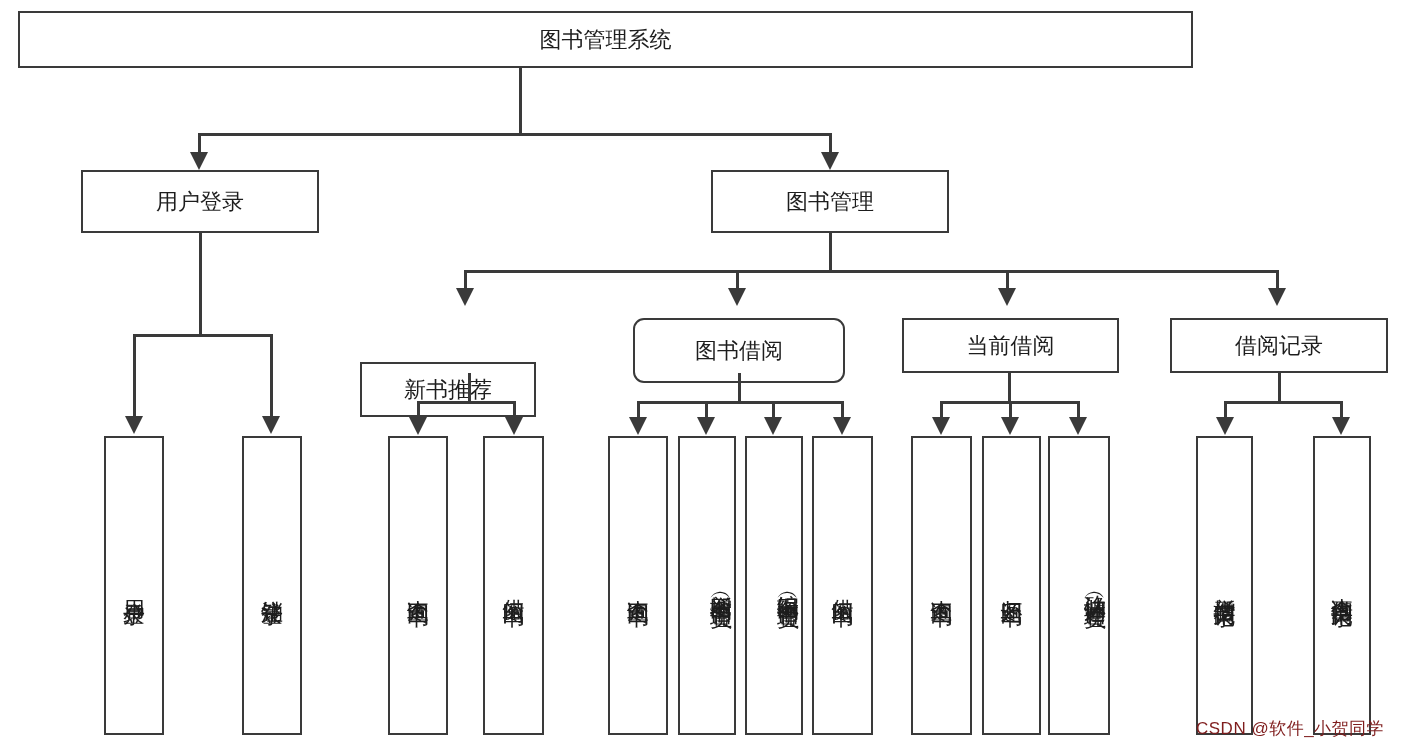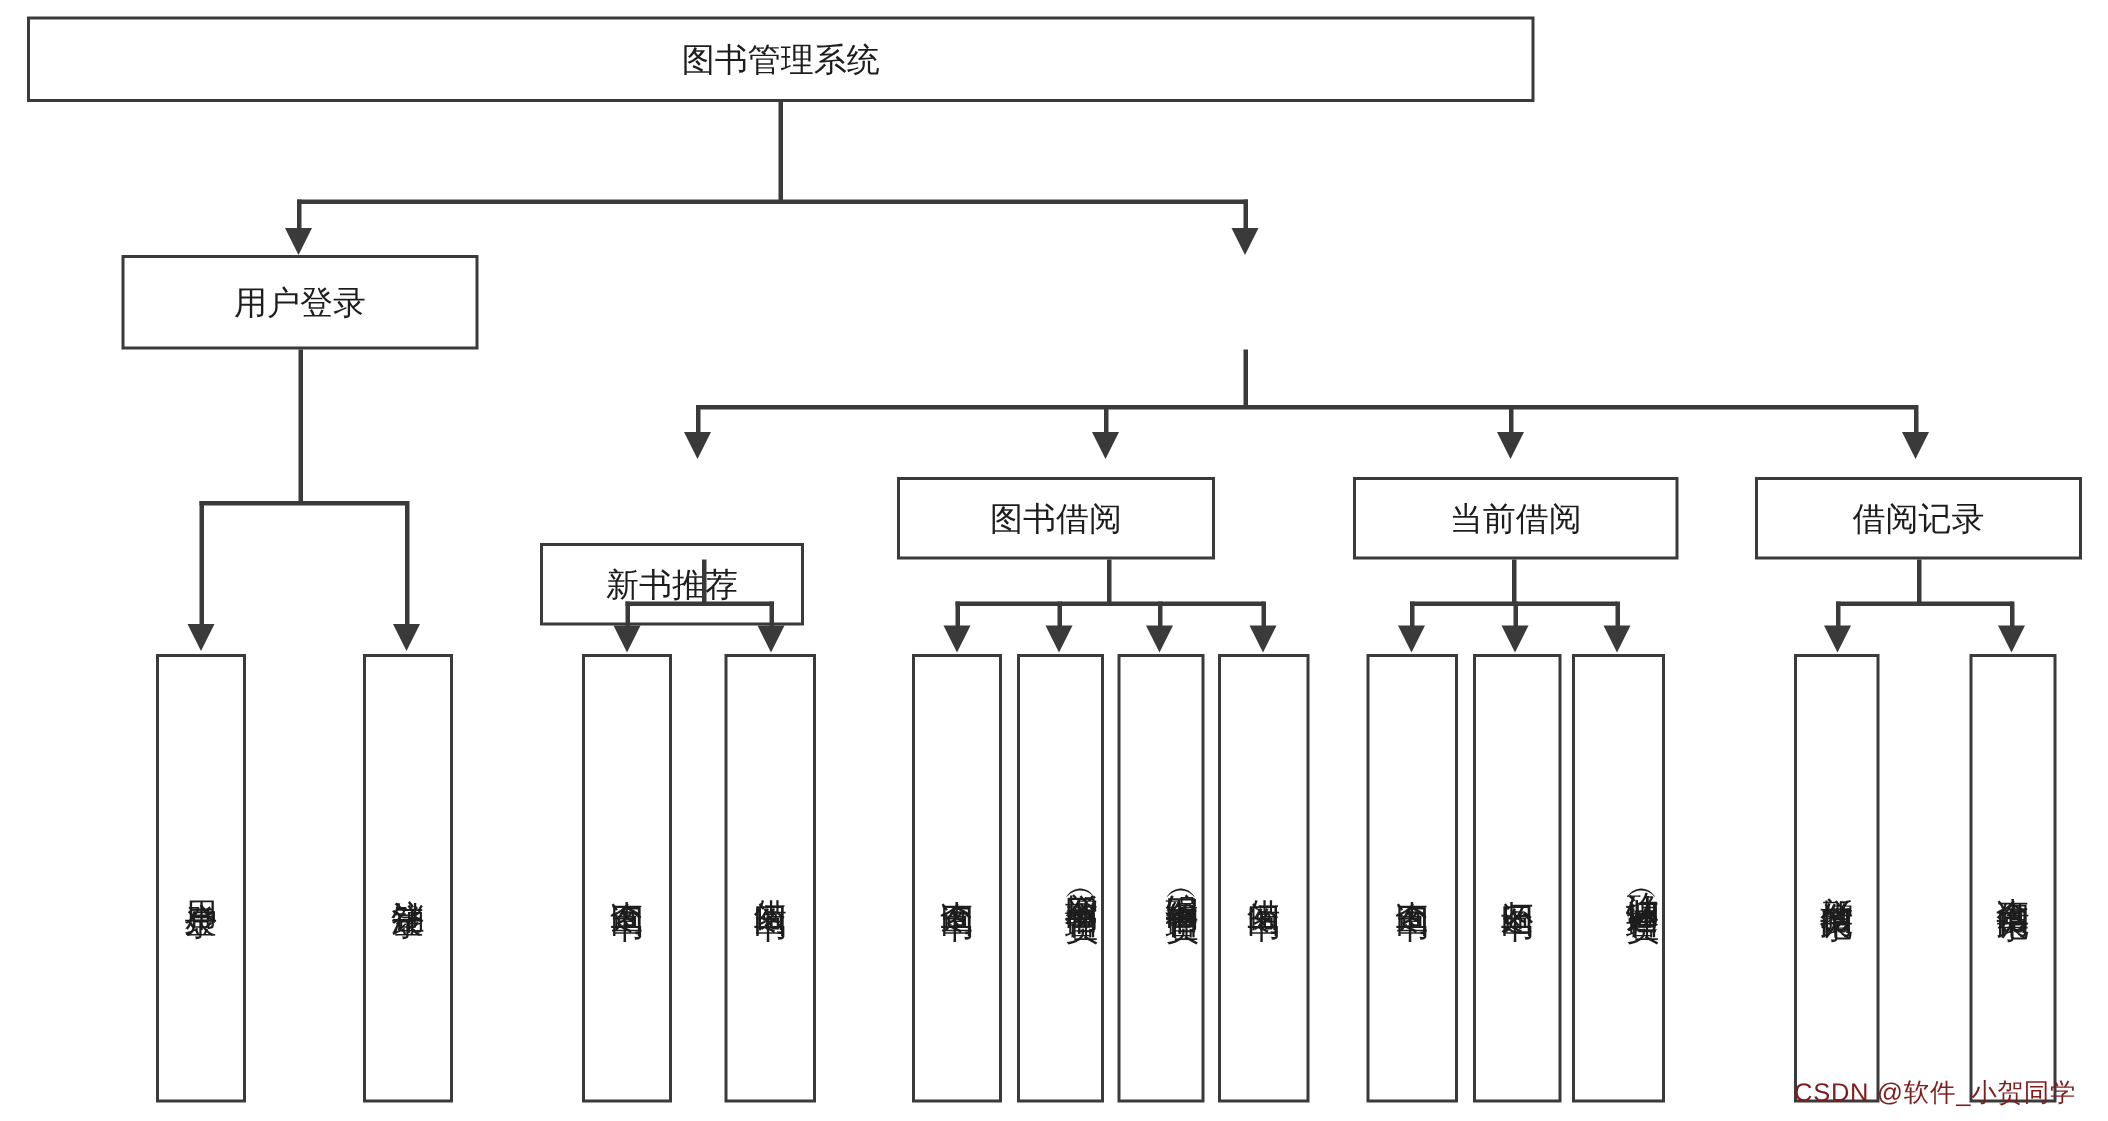--- a/index.html
+++ b/index.html
@@ -64,36 +64,39 @@
     font-size: 17px;
     white-space: nowrap;
     letter-spacing: 0.5px;
   }
 </style>
 </head>
 <body>
 
 <div id="canvas">
 
-  <div class="node h" style="left:18px; top:11px; width:1005px; height:57px;">
+  <div class="node h" style="left:18px; top:11px; width:1175px; height:57px;">
     <span>图书管理系统</span>
   </div>
 
   <div class="edge v" style="left:519px; top:68px; width:2.5px; height:67px;"></div>
 
   <div class="edge h" style="left:198px; top:133px; width:634px; height:2.5px;"></div>
 
   <div class="edge v" style="left:198px; top:133px; width:2.5px; height:22px;"></div>
   <div class="arrow" style="left:190px; top:152px;"></div>
 
   <div class="edge v" style="left:829px; top:133px; width:2.5px; height:22px;"></div>
   <div class="arrow" style="left:821px; top:152px;"></div>
 
   <div class="node h" style="left:81px; top:170px; width:238px; height:63px;">
     <span>用户登录</span>
+  </div>
+  <div class="node h" style="left:711px; top:170px; width:238px; height:63px;">
+    <span>图书管理</span>
   </div>
 
   <div class="edge v" style="left:199px; top:233px; width:2.5px; height:103px;"></div>
   <div class="edge h" style="left:133px; top:334px; width:139px; height:2.5px;"></div>
   <div class="edge v" style="left:133px; top:334px; width:2.5px; height:84px;"></div>
   <div class="arrow" style="left:125px; top:416px;"></div>
   <div class="edge v" style="left:270px; top:334px; width:2.5px; height:84px;"></div>
   <div class="arrow" style="left:262px; top:416px;"></div>
 
   <div class="edge v" style="left:829px; top:233px; width:2.5px; height:39px;"></div>
@@ -103,21 +106,21 @@
   <div class="edge v" style="left:736px; top:270px; width:2.5px; height:20px;"></div>
   <div class="arrow" style="left:728px; top:288px;"></div>
   <div class="edge v" style="left:1006px; top:270px; width:2.5px; height:20px;"></div>
   <div class="arrow" style="left:998px; top:288px;"></div>
   <div class="edge v" style="left:1276px; top:270px; width:2.5px; height:20px;"></div>
   <div class="arrow" style="left:1268px; top:288px;"></div>
 
   <div class="node h" style="left:360px; top:318px; width:176px; height:55px;margin-top:44px;">
     <span>新书推荐</span>
   </div>
-  <div class="node h" style="left:598px; top:318px; width:212px; height:55px;">
+  <div class="node h" style="left:633px; top:318px; width:212px; height:65px;border-radius:11px;">
     <span>图书借阅</span>
   </div>
   <div class="node h" style="left:902px; top:318px; width:217px; height:55px;">
     <span>当前借阅</span>
   </div>
   <div class="node h" style="left:1170px; top:318px; width:218px; height:55px;text-align:right;">
     <span>借阅记录</span>
   </div>
 
   <div class="edge v" style="left:468px; top:373px; width:2.5px; height:30px;"></div>

